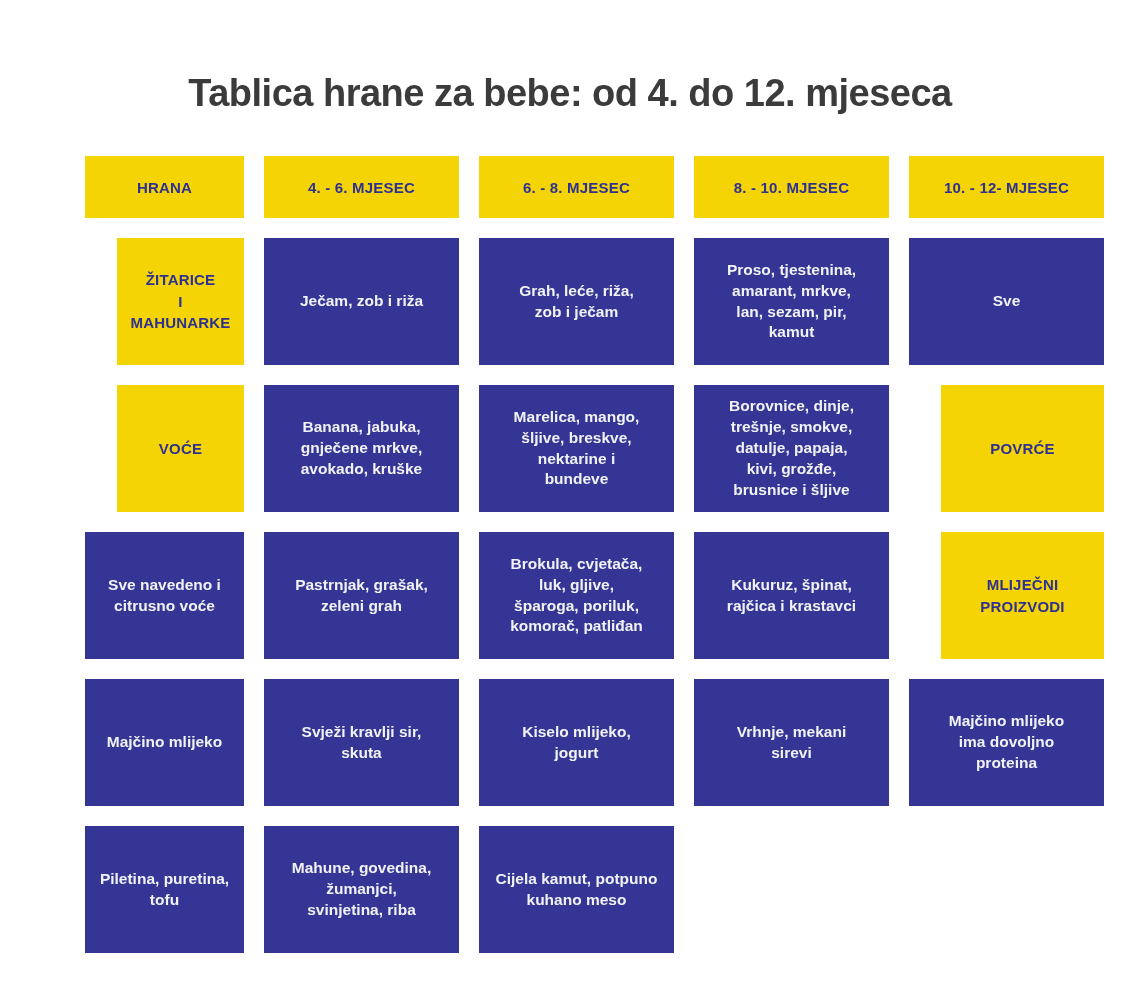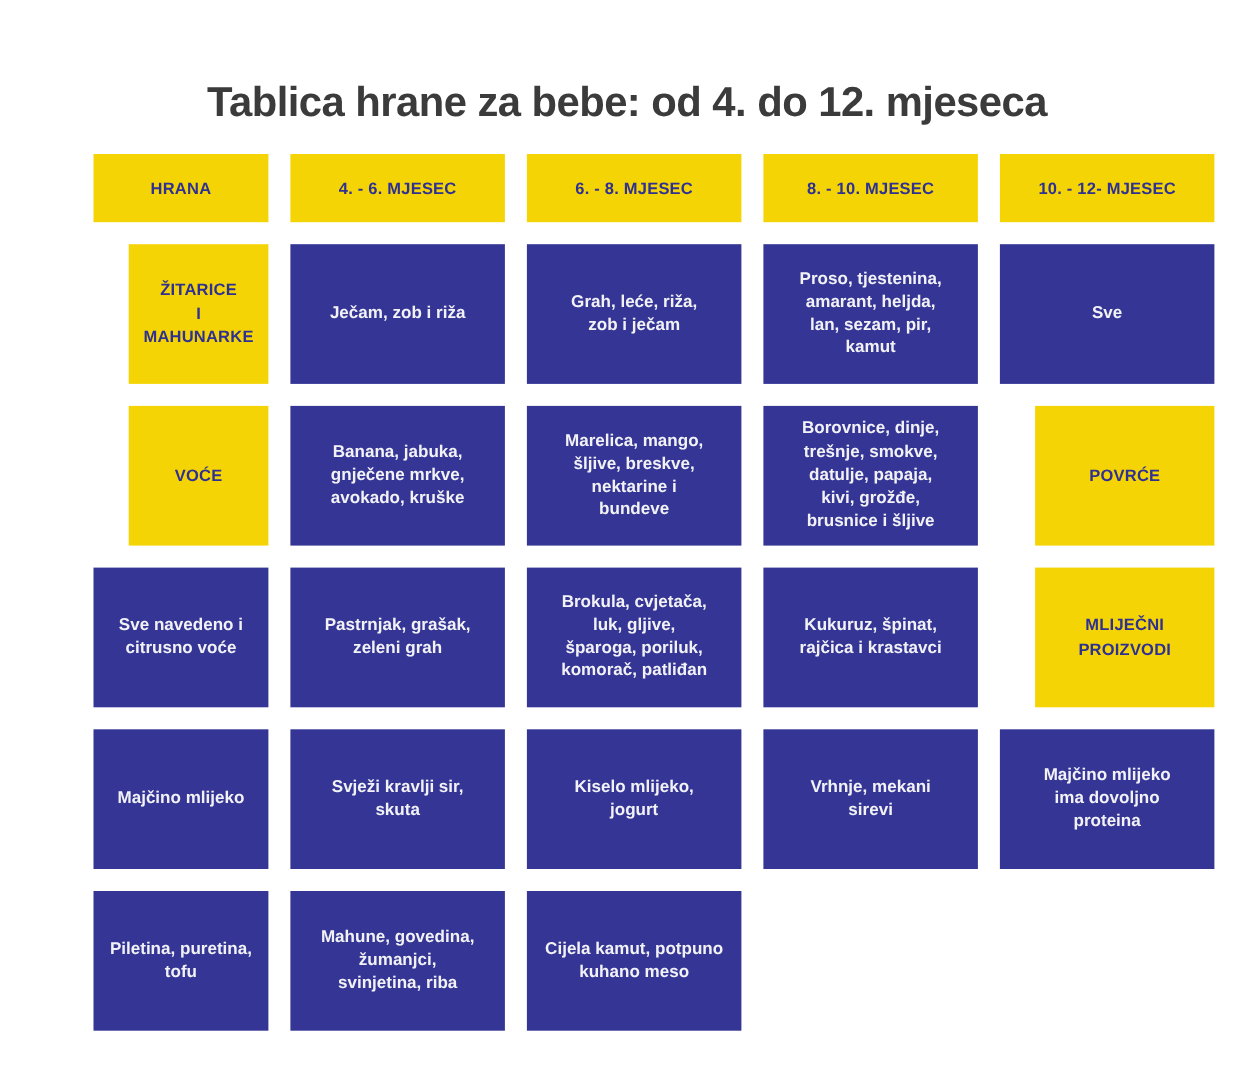--- a/index.html
+++ b/index.html
@@ -24,21 +24,21 @@
     width: 1140px;
     margin: 0;
     text-align: center;
     font-size: 38px;
     font-weight: 700;
     letter-spacing: -0.5px;
     color: #3b3b3b;
   }
   .food-table {
     position: absolute;
-    top: 140px;
+    top: 156px;
     left: 85px;
     width: 959px;
     display: grid;
     grid-template-columns: 159px 195px 195px 195px 195px;
     grid-template-rows: 62px 127px 127px 127px 127px 127px;
     column-gap: 5px;
     row-gap: 5px;
     gap: 20px;
   }
   .cell {
@@ -89,21 +89,21 @@
     <div class="cell head">8. - 10. MJESEC</div>
     <div class="cell head">10. - 12- MJESEC</div>
 
     <div class="cell rowhead">ŽITARICE
 I
 MAHUNARKE</div>
     <div class="cell data">Ječam, zob i riža</div>
     <div class="cell data">Grah, leće, riža,
 zob i ječam</div>
     <div class="cell data">Proso, tjestenina,
-amarant, heljda,
+amarant, mrkve,
 lan, sezam, pir,
 kamut</div>
     <div class="cell data">Sve</div>
 
     <div class="cell rowhead">VOĆE</div>
     <div class="cell data">Banana, jabuka,
 gnječene mrkve,
 avokado, kruške</div>
     <div class="cell data">Marelica, mango,
 šljive, breskve,

